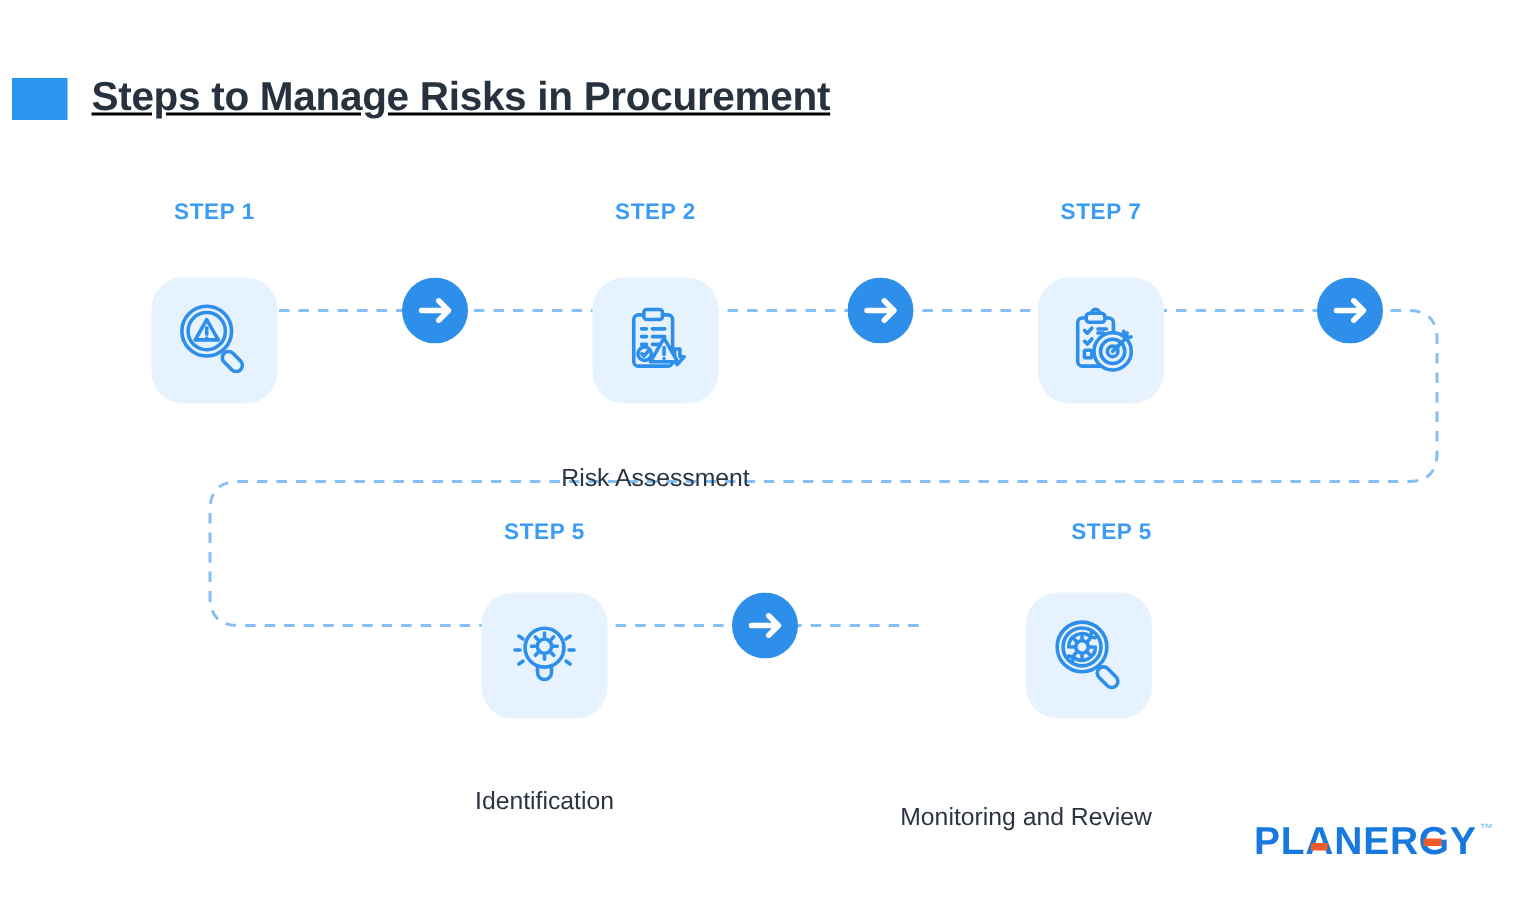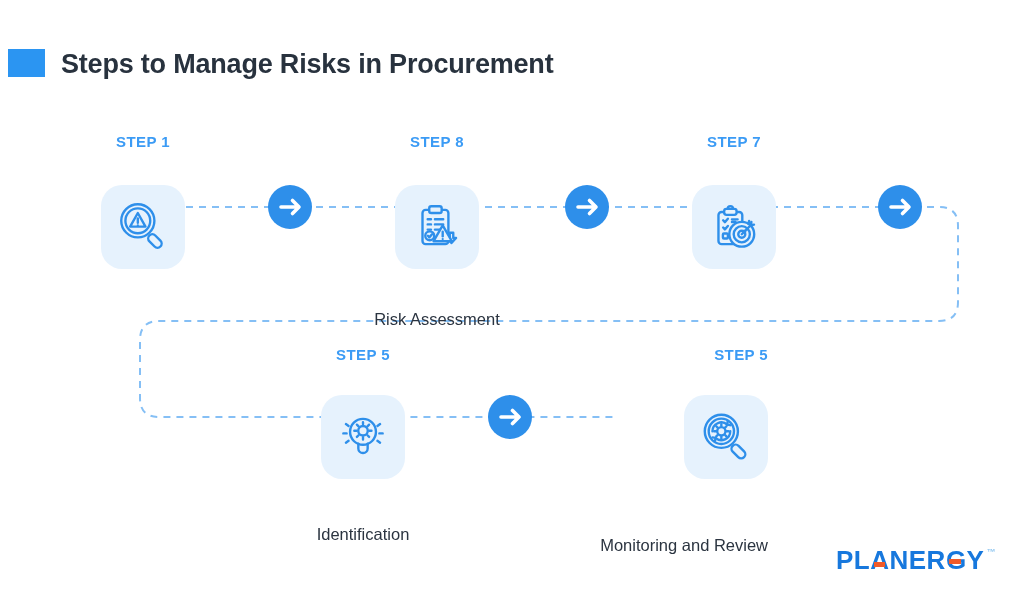--- a/index.html
+++ b/index.html
@@ -7,21 +7,21 @@
     --icon-stroke:#2e8fea; --icon-bg:#e6f2fd; --dash-line:#85bff5;
     --title-color:#28323e; --name-color:#2b3440; --logo-blue:#1778dd;
     --logo-orange:#f15b2a; --background:#ffffff;
   }
   *{margin:0;padding:0;box-sizing:border-box;}
   html,body{background:#f4f4f4;}
   .canvas{
     position:relative;width:1024px;height:614px;background:var(--background);
     font-family:"Liberation Sans","DejaVu Sans",sans-serif;overflow:hidden;margin:0 auto;
   }
-  .header{position:absolute;left:8px;top:49px;display:flex;align-items:flex-start;gap:16px;}
+  .header{position:absolute;left:8px;top:49px;display:flex;align-items:flex-end;gap:16px;text-decoration:underline;}
   .accent-bar{width:37px;height:28px;background:var(--accent-blue);}
   .title{font-size:27px;font-weight:700;color:var(--title-color);letter-spacing:-0.2px;}
   .connector{position:absolute;left:0;top:0;}
   .connector path{stroke:var(--dash-line);stroke-width:2;stroke-dasharray:7 6;fill:none;}
   .step{position:absolute;width:220px;display:flex;flex-direction:column;align-items:center;text-align:center;gap:20px;}
   .step-label{font-size:15px;font-weight:700;color:var(--step-label-blue);letter-spacing:.4px;height:20px;line-height:20px;}
   .icon-box{width:84px;height:84px;border-radius:21px;background:var(--icon-bg);margin-top:13px;display:flex;align-items:center;justify-content:center;}
   .row2 .icon-box{margin-top:10px;}
   .step-name{font-size:16.5px;line-height:21px;font-weight:500;color:var(--name-color);}
   .m20{margin-top:20px;} .m10{margin-top:10px;max-width:170px;} .m25{margin-top:25px;} .m40{margin-top:36px;}
@@ -61,21 +61,21 @@
         <circle class="s" cx="23" cy="22" r="12"></circle>
         <path class="s" d="M23 14.5l7.4 13.1h-14.8z"></path>
         <line class="s" x1="23" y1="19.8" x2="23" y2="24"></line>
         <circle class="fdot" cx="23" cy="26.4" r="1.1"></circle>
         <rect class="s" x="34.2" y="32.2" width="15" height="8" rx="4" transform="rotate(45 34.2 36.2)"></rect>
       </svg>
     </div>
   </div>
 
   <div class="step" style="left:327px;top:132px;">
-    <div class="step-label">STEP 8</div>
+    <div class="step-label">STEP 2</div>
     <div class="icon-box">
       <svg class="ic" width="58" height="58" viewBox="0 0 56 56">
         <rect class="s" x="14" y="11.5" width="25" height="33" rx="3"></rect>
         <rect class="s bg" x="20.5" y="8" width="12" height="6.5" rx="2"></rect>
         <path class="s" d="M19 20.5h3.2 M26 20.5h8 M19 25.5h3.2 M26 25.5h8 M19 30.5h3.2 M26 30.5h5"></path>
         <circle class="s bg" cx="21" cy="36.5" r="4.3"></circle>
         <path class="s" d="M19.2 36.5l1.4 1.5 2.6-3"></path>
         <path class="s bg" d="M43.7 33.5v5h2.7l-4.4 5-4.4-5h2.7v-5z"></path>
         <path class="s bg" d="M33.5 26.5l8.8 15.2h-17.6z"></path>
         <line class="s" x1="33.5" y1="32.6" x2="33.5" y2="37"></line>

